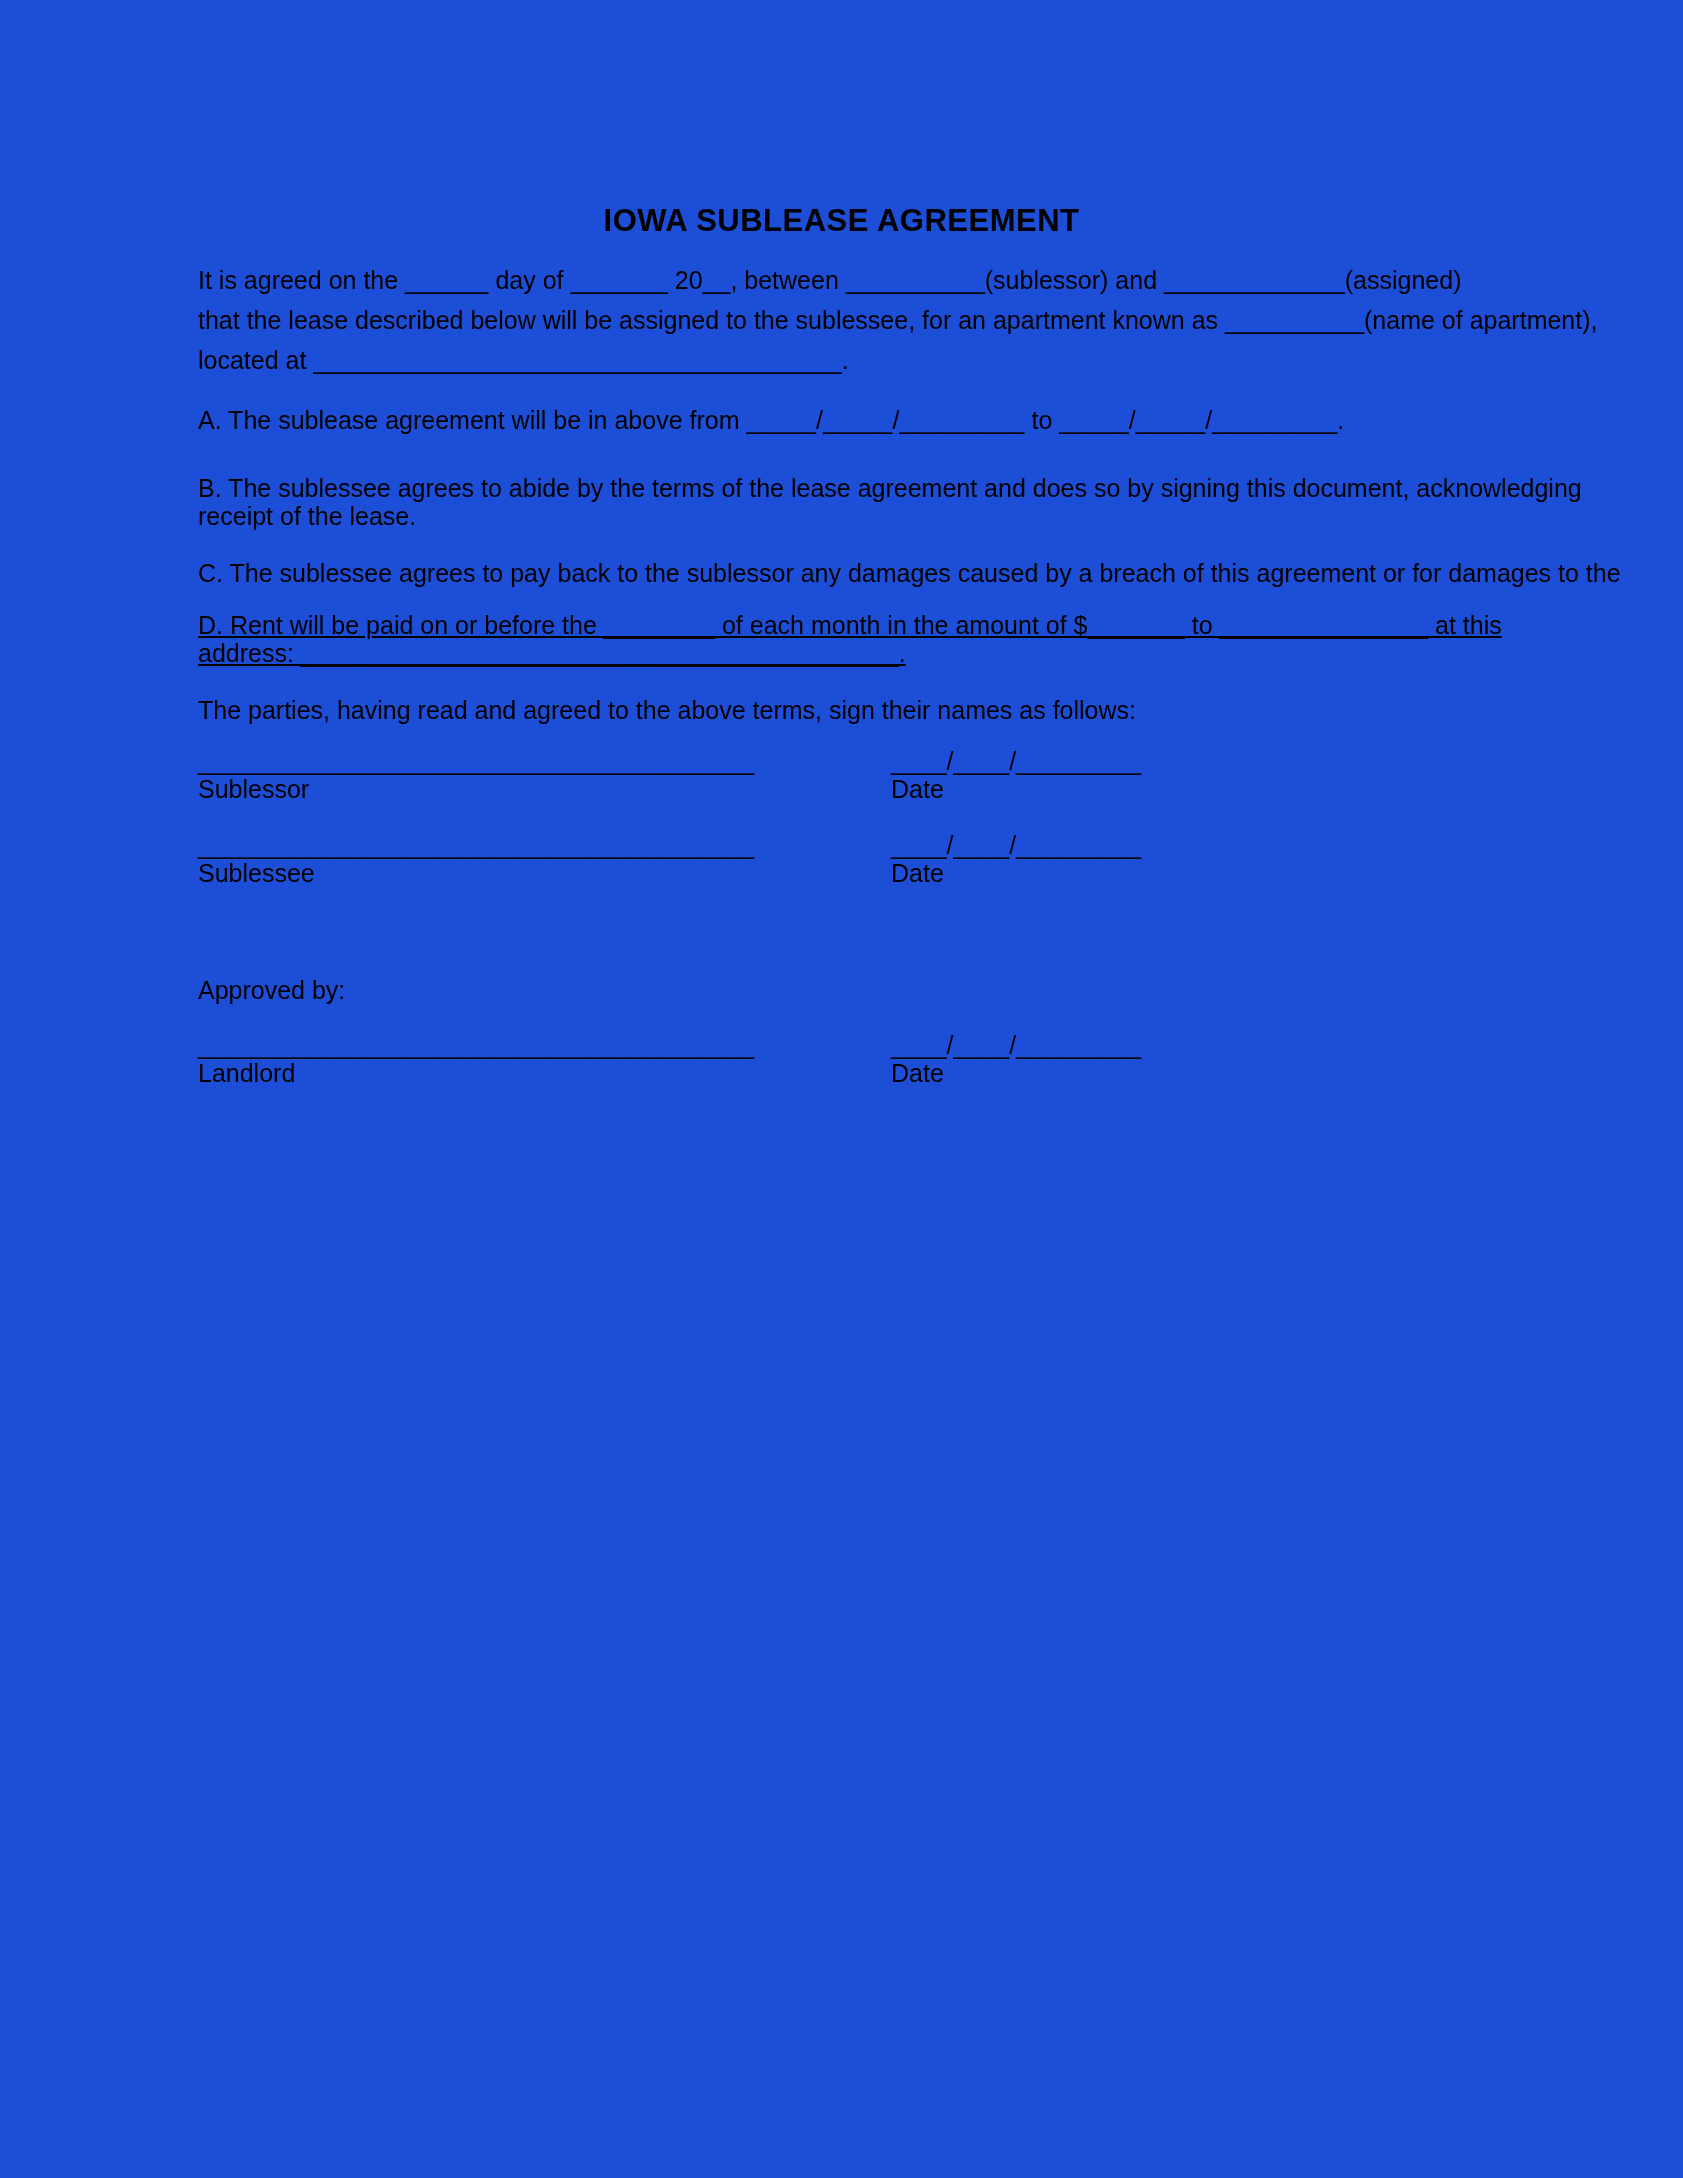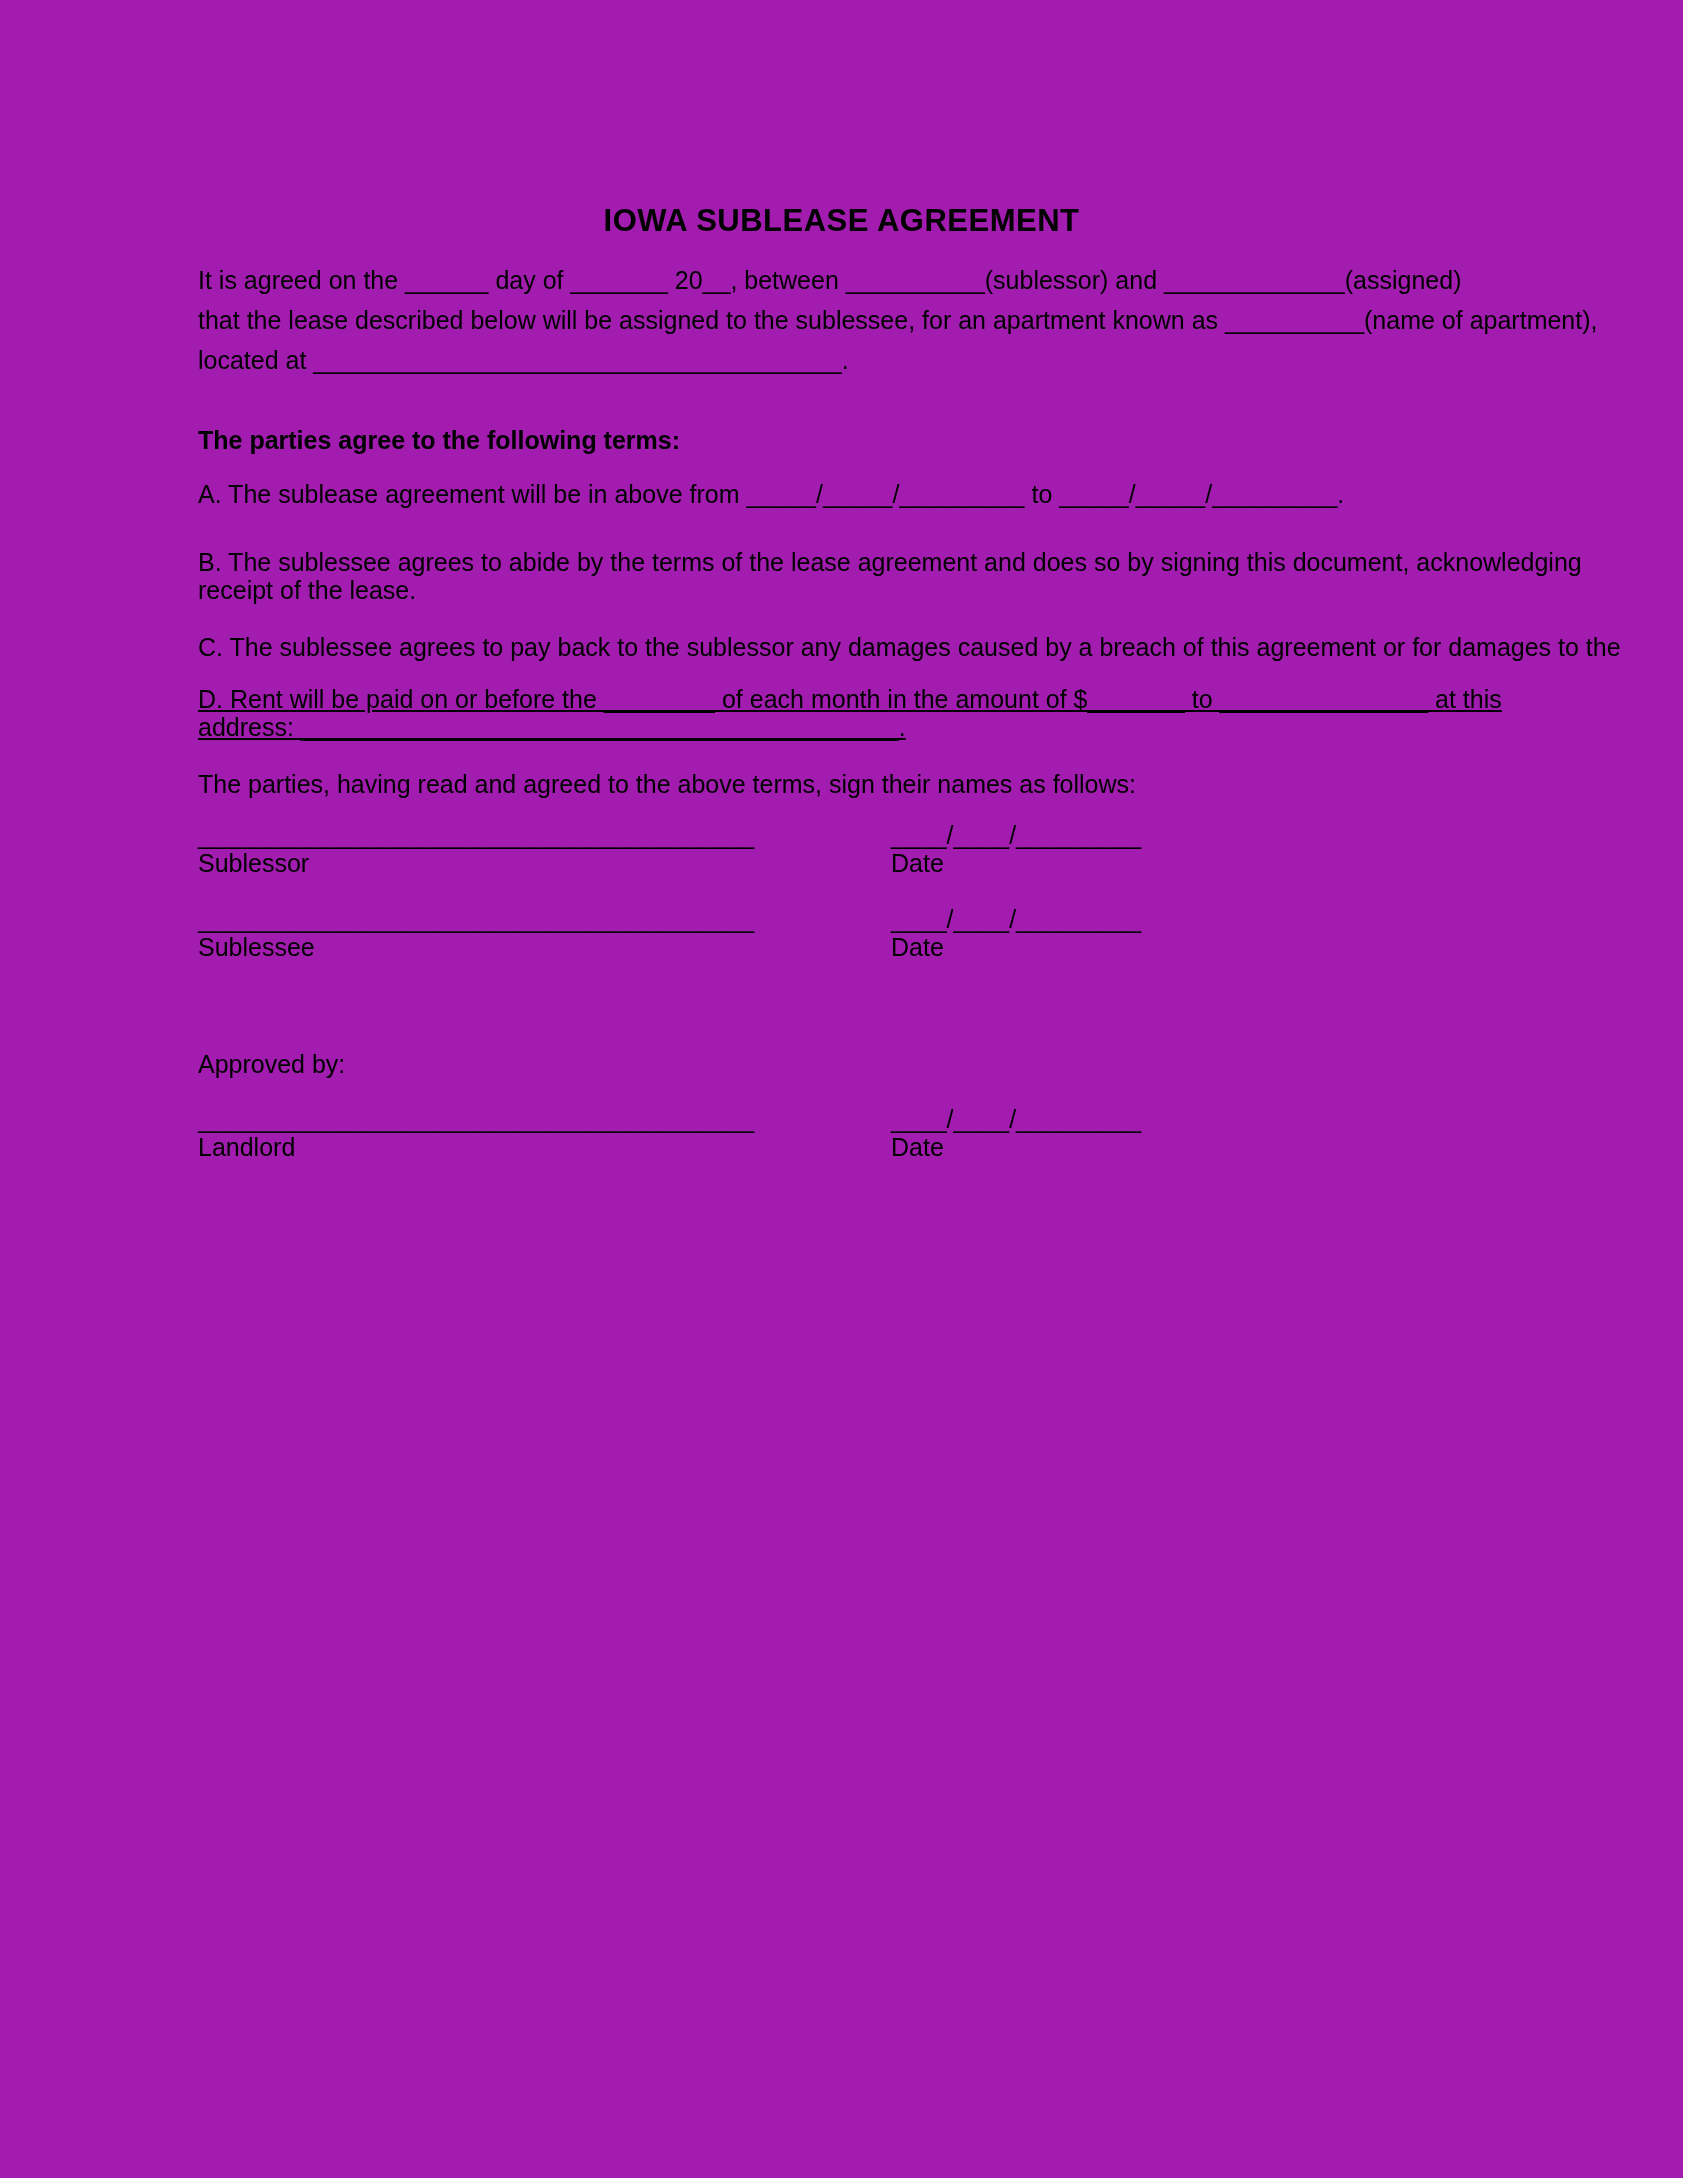--- a/index.html
+++ b/index.html
@@ -4,21 +4,21 @@
 <style>
   html, body {
     margin: 0;
     padding: 0;
     background: #ffffff;
   }
   .page {
     position: relative;
     width: 1683px;
     height: 2178px;
-    background: #a21caf;
+    background: #1d4ed8;
     color: #000000;
     font-family: "Liberation Sans", sans-serif;
     font-size: 25px;
     overflow: hidden;
   }
   .content {
     padding: 0 198px;
   }
   .title {
     margin: 203px 0 0 0;
@@ -86,21 +86,20 @@
   <div class="content">
 
     <h1 class="title">IOWA SUBLEASE AGREEMENT</h1>
 
     <div class="intro">
       <div class="ln">It is agreed on the ______ day of _______ 20__, between __________(sublessor) and _____________(assigned)</div>
       <div class="ln">that the lease described below will be assigned to the sublessee, for an apartment known as __________(name of apartment),</div>
       <div class="ln">located at ______________________________________.</div>
     </div>
 
-    <div class="terms-heading">The parties agree to the following terms:</div>
 
     <div class="sec sec-a">
       <div class="ln">A. The sublease agreement will be in above from _____/_____/_________ to _____/_____/_________.</div>
     </div>
 
     <div class="sec sec-b">
       <div class="ln">B. The sublessee agrees to abide by the terms of the lease agreement and does so by signing this document, acknowledging</div>
       <div class="ln">receipt of the lease.</div>
     </div>
 

